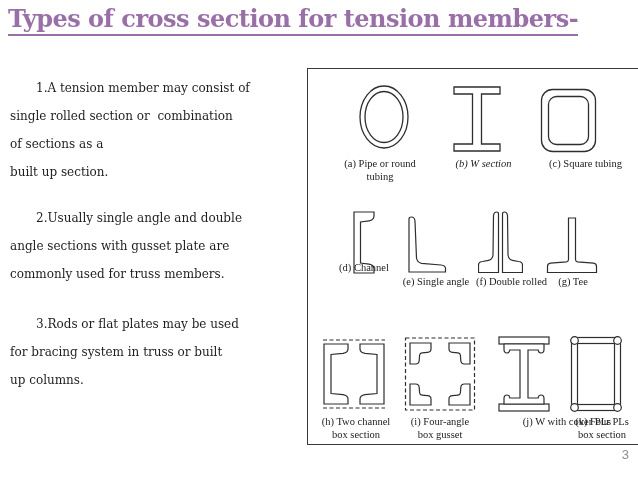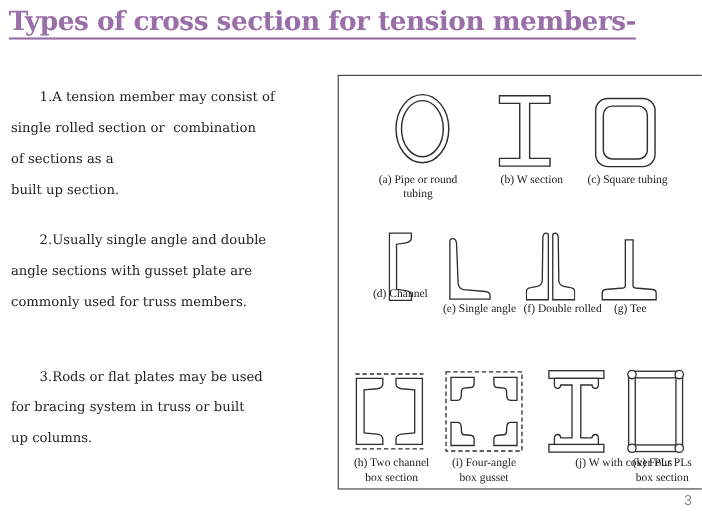--- a/index.html
+++ b/index.html
@@ -33,21 +33,21 @@
     color: #1e1e1e;
   }
   .para {
     font-size: 12px;
     line-height: 28px;
     white-space: pre-wrap;
     text-indent: 26px;
     margin: 0;
   }
   .para.p1 { margin-bottom: 18px; }
-  .para.p2 { margin-bottom: 40px; }
+  .para.p2 { margin-bottom: 22px; }
   .para.p3 { margin-bottom: 12px; }
 
   .figure-box {
     position: absolute;
     left: 307px; top: 68px;
     width: 382px; height: 377px;
     border: 1.5px solid #3a3a3a;
     background: #ffffff;
   }
   .shape { position: absolute; }
@@ -105,22 +105,22 @@
       </svg>
     </div>
     <div class="shape" style="left:232px; top:19px;">
       <svg width="57" height="65" viewBox="0 0 57 65" fill="#fff" stroke="#2e2e2e" stroke-width="1.3">
         <rect x="1.5" y="1.5" width="54" height="62" rx="11"></rect>
         <rect x="8.5" y="8.5" width="40" height="48" rx="8"></rect>
       </svg>
     </div>
     <div class="caption" style="left:14px; top:88px; width:116px;">(a) Pipe or round
 tubing</div>
-    <div class="caption" style="left:138px; top:88px; width:75px;">(b) W section</div>
-    <div class="caption" style="left:220px; top:88px; width:85px;">(c) Square tubing</div>
+    <div class="caption" style="left:138px; top:88px; width:75px;font-style:italic;">(b) W section</div>
+    <div class="caption" style="left:235px; top:88px; width:85px;">(c) Square tubing</div>
 
     <div class="shape" style="left:45px; top:142px;">
       <svg width="22" height="63" viewBox="0 0 22 63" fill="#fff" stroke="#2e2e2e" stroke-width="1.2">
         <path d="M1,1 L21,1 L21,5 Q21,9 16,9.8 L7.5,11 L7.5,52 L16,53.2 Q21,54 21,58 L21,62 L1,62 Z"></path>
       </svg>
     </div>
     <div class="shape" style="left:100px; top:147px;">
       <svg width="40" height="58" viewBox="0 0 40 58" fill="#fff" stroke="#2e2e2e" stroke-width="1.2">
         <path d="M1,56 L1,3 Q1,1 3.5,1 Q6.5,1 7,5 L8.5,42 Q9.3,46.5 13.5,47.3 L33,49 Q37.5,49.4 37.5,52.5 L37.5,56 Z"></path>
       </svg>

